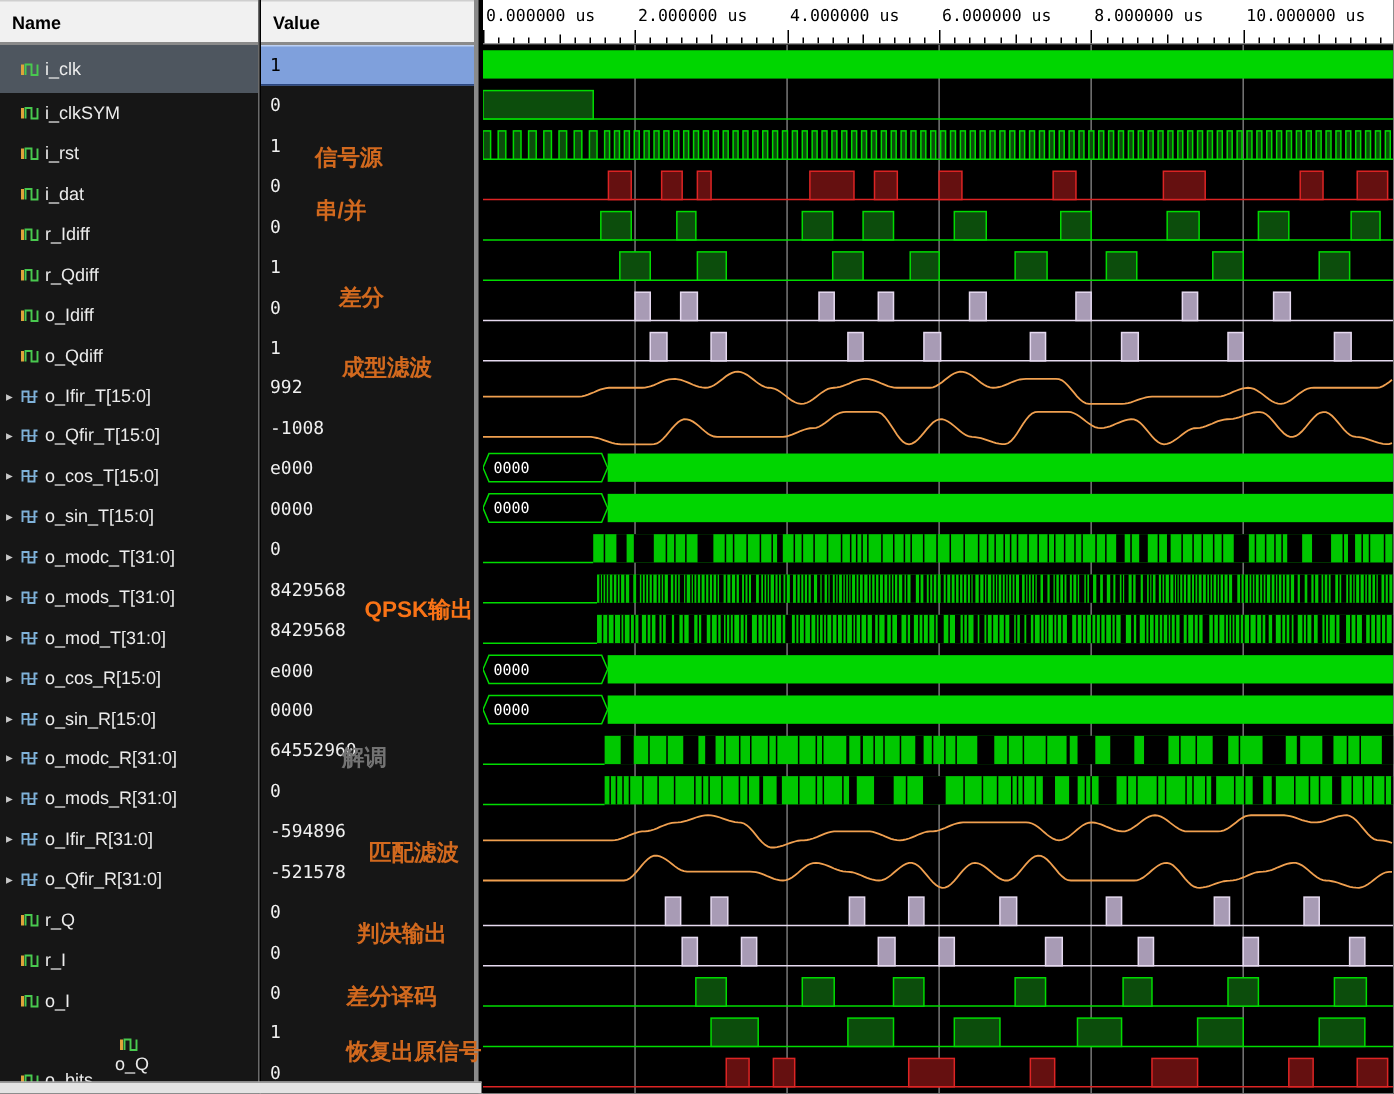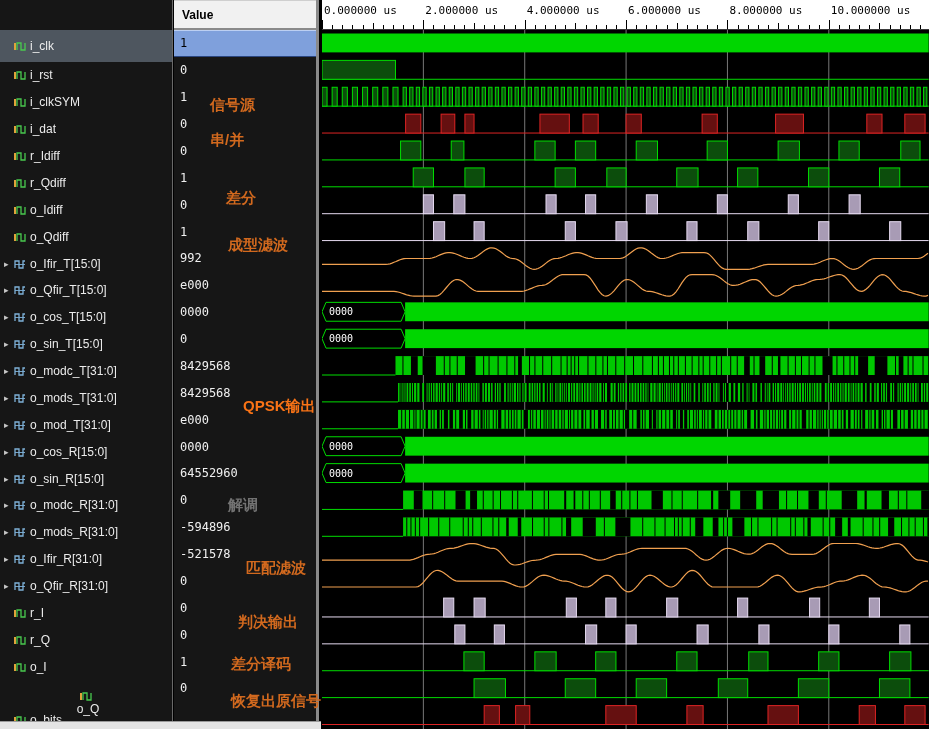--- a/index.html
+++ b/index.html
@@ -39,59 +39,60 @@
   .ann-layer{position:absolute;left:0;top:0;width:929px;height:729px;pointer-events:none;z-index:6;}
   .ann{position:absolute;font-weight:bold;font-size:15px;white-space:nowrap;
        font-family:"Liberation Sans",sans-serif;text-align:center;}
 </style>
 </head>
 <body>
 
 <div class="app">
 
   <div class="name-col">
+    <div class="col-header">Name</div>
     <div class="rows" id="name-rows">
         <div class="nrow sel" style="height: 32px;">
           <span class="exp spacer">▸</span>
           <span class="ic">
             <svg width="12" height="12" viewBox="0 0 12 12">
               <rect x="0" y="3" width="2" height="7" fill="#e0a33a"></rect>
               <path d="M3 10 V3 H7 V10 H11 V3" stroke="#49c94f" fill="none" stroke-width="1.3"></path>
             </svg>
           </span>
           <span>i_clk</span>
         </div>
         <div class="nrow" style="height: 26.8846px;">
           <span class="exp spacer">▸</span>
           <span class="ic">
             <svg width="12" height="12" viewBox="0 0 12 12">
               <rect x="0" y="3" width="2" height="7" fill="#e0a33a"></rect>
               <path d="M3 10 V3 H7 V10 H11 V3" stroke="#49c94f" fill="none" stroke-width="1.3"></path>
             </svg>
           </span>
+          <span>i_clkSYM</span>
+        </div>
+        <div class="nrow" style="height: 26.8846px;">
+          <span class="exp spacer">▸</span>
+          <span class="ic">
+            <svg width="12" height="12" viewBox="0 0 12 12">
+              <rect x="0" y="3" width="2" height="7" fill="#e0a33a"></rect>
+              <path d="M3 10 V3 H7 V10 H11 V3" stroke="#49c94f" fill="none" stroke-width="1.3"></path>
+            </svg>
+          </span>
           <span>i_rst</span>
         </div>
         <div class="nrow" style="height: 26.8846px;">
           <span class="exp spacer">▸</span>
           <span class="ic">
             <svg width="12" height="12" viewBox="0 0 12 12">
               <rect x="0" y="3" width="2" height="7" fill="#e0a33a"></rect>
               <path d="M3 10 V3 H7 V10 H11 V3" stroke="#49c94f" fill="none" stroke-width="1.3"></path>
             </svg>
           </span>
-          <span>i_clkSYM</span>
-        </div>
-        <div class="nrow" style="height: 26.8846px;">
-          <span class="exp spacer">▸</span>
-          <span class="ic">
-            <svg width="12" height="12" viewBox="0 0 12 12">
-              <rect x="0" y="3" width="2" height="7" fill="#e0a33a"></rect>
-              <path d="M3 10 V3 H7 V10 H11 V3" stroke="#49c94f" fill="none" stroke-width="1.3"></path>
-            </svg>
-          </span>
           <span>i_dat</span>
         </div>
         <div class="nrow" style="height: 26.8846px;">
           <span class="exp spacer">▸</span>
           <span class="ic">
             <svg width="12" height="12" viewBox="0 0 12 12">
               <rect x="0" y="3" width="2" height="7" fill="#e0a33a"></rect>
               <path d="M3 10 V3 H7 V10 H11 V3" stroke="#49c94f" fill="none" stroke-width="1.3"></path>
             </svg>
           </span>
@@ -258,31 +259,31 @@
           <span>o_Qfir_R[31:0]</span>
         </div>
         <div class="nrow" style="height: 26.8846px;">
           <span class="exp spacer">▸</span>
           <span class="ic">
             <svg width="12" height="12" viewBox="0 0 12 12">
               <rect x="0" y="3" width="2" height="7" fill="#e0a33a"></rect>
               <path d="M3 10 V3 H7 V10 H11 V3" stroke="#49c94f" fill="none" stroke-width="1.3"></path>
             </svg>
           </span>
+          <span>r_Q</span>
+        </div>
+        <div class="nrow" style="height: 26.8846px;">
+          <span class="exp spacer">▸</span>
+          <span class="ic">
+            <svg width="12" height="12" viewBox="0 0 12 12">
+              <rect x="0" y="3" width="2" height="7" fill="#e0a33a"></rect>
+              <path d="M3 10 V3 H7 V10 H11 V3" stroke="#49c94f" fill="none" stroke-width="1.3"></path>
+            </svg>
+          </span>
           <span>r_I</span>
-        </div>
-        <div class="nrow" style="height: 26.8846px;">
-          <span class="exp spacer">▸</span>
-          <span class="ic">
-            <svg width="12" height="12" viewBox="0 0 12 12">
-              <rect x="0" y="3" width="2" height="7" fill="#e0a33a"></rect>
-              <path d="M3 10 V3 H7 V10 H11 V3" stroke="#49c94f" fill="none" stroke-width="1.3"></path>
-            </svg>
-          </span>
-          <span>r_Q</span>
         </div>
         <div class="nrow" style="height: 26.8846px;">
           <span class="exp spacer">▸</span>
           <span class="ic">
             <svg width="12" height="12" viewBox="0 0 12 12">
               <rect x="0" y="3" width="2" height="7" fill="#e0a33a"></rect>
               <path d="M3 10 V3 H7 V10 H11 V3" stroke="#49c94f" fill="none" stroke-width="1.3"></path>
             </svg>
           </span>
           <span>o_I</span>
@@ -315,20 +316,21 @@
     <div class="rows" id="value-rows">
         <div class="vrow selv" style="height: 26.8846px;">1</div>
         <div class="vrow" style="height: 26.8846px;">0</div>
         <div class="vrow" style="height: 26.8846px;">1</div>
         <div class="vrow" style="height: 26.8846px;">0</div>
         <div class="vrow" style="height: 26.8846px;">0</div>
         <div class="vrow" style="height: 26.8846px;">1</div>
         <div class="vrow" style="height: 26.8846px;">0</div>
         <div class="vrow" style="height: 26.8846px;">1</div>
         <div class="vrow" style="height: 26.8846px;">992</div>
+        <div class="vrow" style="height: 26.8846px;">-1008</div>
         <div class="vrow" style="height: 26.8846px;">e000</div>
         <div class="vrow" style="height: 26.8846px;">0000</div>
         <div class="vrow" style="height: 26.8846px;">0</div>
         <div class="vrow" style="height: 26.8846px;">8429568</div>
         <div class="vrow" style="height: 26.8846px;">8429568</div>
         <div class="vrow" style="height: 26.8846px;">e000</div>
         <div class="vrow" style="height: 26.8846px;">0000</div>
         <div class="vrow" style="height: 26.8846px;">64552960</div>
         <div class="vrow" style="height: 26.8846px;">0</div>
         <div class="vrow" style="height: 26.8846px;">-594896</div>

